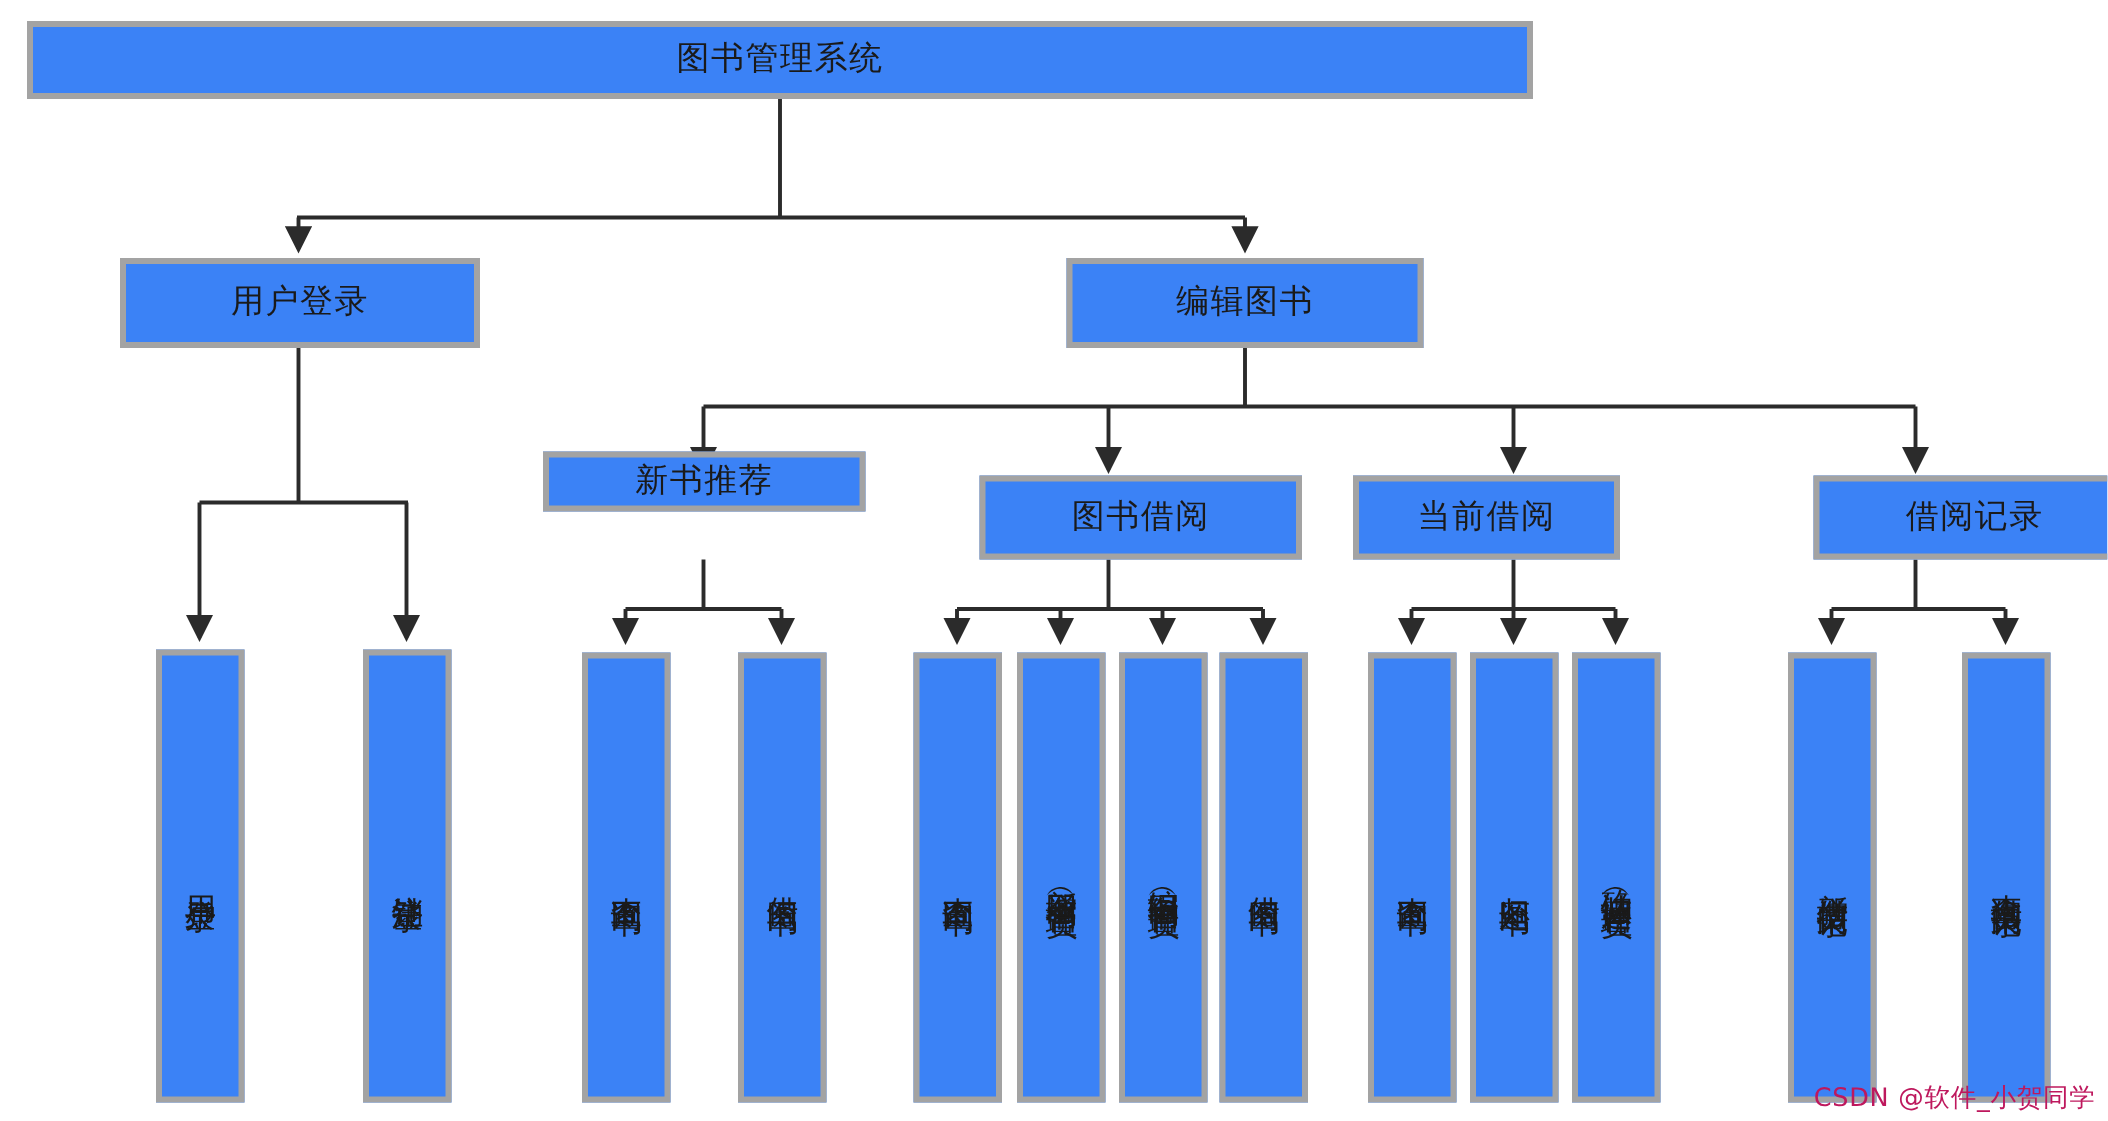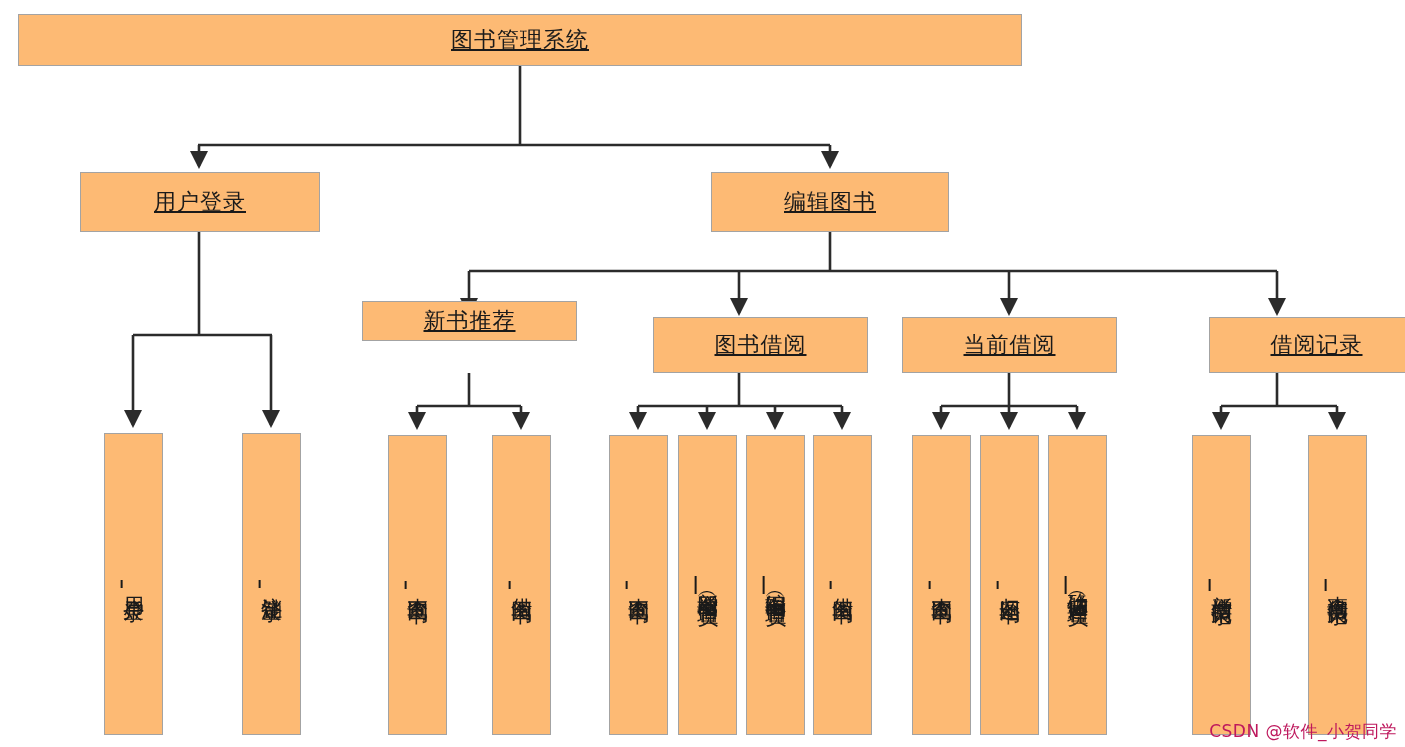--- a/index.html
+++ b/index.html
@@ -21,27 +21,26 @@
   #diagram-svg {
     position: absolute;
     left: 0;
     top: 0;
     width: 1405px;
     height: 747px;
   }
   .node {
     position: absolute;
     box-sizing: border-box;
-    border: 1px solid #a3a3a3;
-    background: #fdba74;
+    border: 4px solid #a3a3a3;
+    background: #3b82f6;
     display: flex;
     align-items: center;
     justify-content: center;
     color: #1a1a1a;
-    text-decoration: underline;
   }
   .node.horiz .label {
     font-size: 22px;
     line-height: 1.1;
     letter-spacing: 1px;
     white-space: nowrap;
   }
   .node.vert {
     align-items: center;
     justify-content: center;
@@ -136,21 +135,21 @@
   <div class="node horiz" style="left:711px; top:172px; width:238px; height:60px;">
     <span class="label">编辑图书</span>
   </div>
 
   <div class="node horiz" style="left:362px; top:301px; width:215px; height:40px;">
     <span class="label">新书推荐</span>
   </div>
   <div class="node horiz" style="left:632px; top:317px; width:215px; height:56px;margin-left:21px;">
     <span class="label">图书借阅</span>
   </div>
-  <div class="node horiz" style="left:902px; top:317px; width:215px; height:56px;">
+  <div class="node horiz" style="left:902px; top:317px; width:178px; height:56px;">
     <span class="label">当前借阅</span>
   </div>
   <div class="node horiz" style="left:1172px; top:317px; width:215px; height:56px;margin-left:37px;">
     <span class="label">借阅记录</span>
   </div>
 
   <div class="node vert" style="left:104px; top:433px; width:59px; height:302px;">
     <span class="label">用户登录</span>
   </div>
   <div class="node vert" style="left:242px; top:433px; width:59px; height:302px;">

